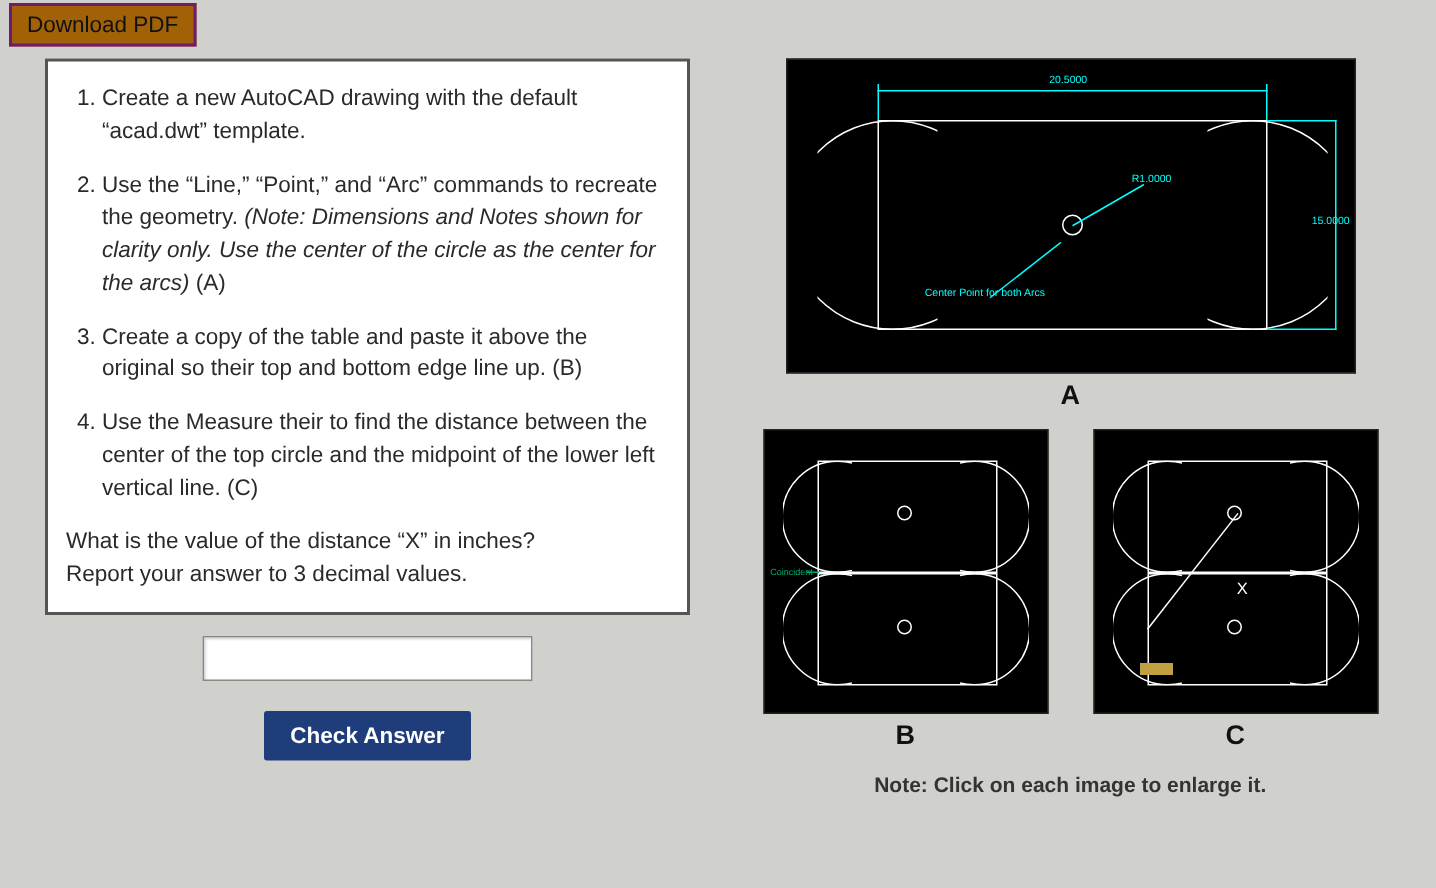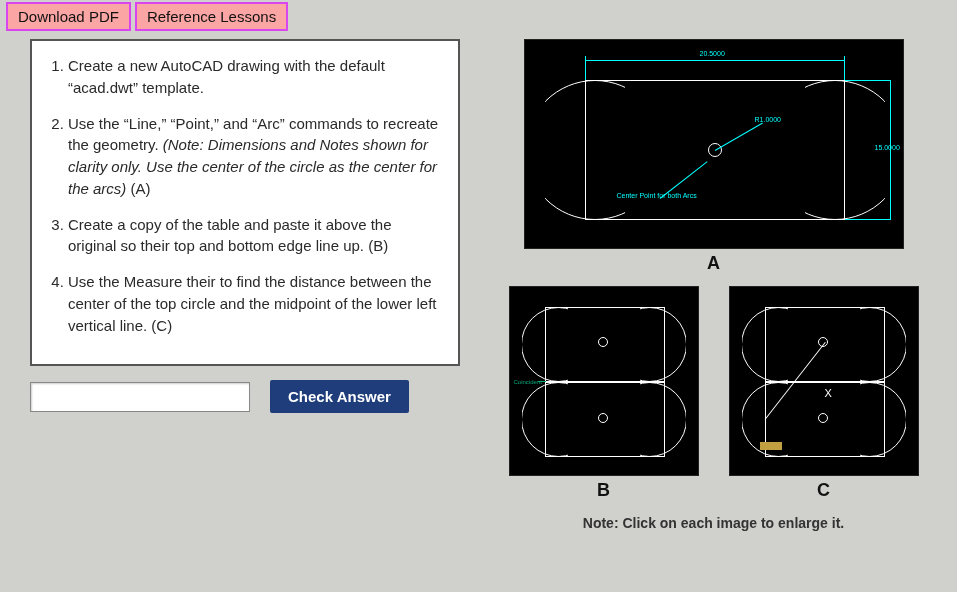--- a/index.html
+++ b/index.html
@@ -10,22 +10,22 @@
     height: 592px;
     overflow: hidden;
     color: #222;
   }
   .top-buttons {
     display: flex;
     gap: 4px;
     padding: 2px 6px;
   }
   .tab-btn {
-    background: #fca5a5;
-    border: 2px solid #d946ef;
+    background: #a16207;
+    border: 2px solid #701a75;
     padding: 4px 10px;
     font-size: 15px;
     color: #111;
   }
   .main {
     display: flex;
     padding: 6px 10px 10px 30px;
     gap: 20px;
   }
   .left-col {
@@ -48,20 +48,21 @@
   .instructions .note { font-style: italic; }
   .question {
     margin-top: 6px;
     padding-left: 4px;
   }
   .answer-row {
     display: flex;
     align-items: center;
     gap: 20px;
     margin-top: 14px;
+    flex-direction: column;
   }
   .answer-input {
     width: 220px;
     height: 30px;
     background: #fff;
     border: 1px solid #888;
     box-shadow: inset 1px 1px 2px rgba(0,0,0,.2);
     padding: 0 6px;
     font-size: 14px;
   }
@@ -121,36 +122,39 @@
   .meas-line { position:absolute; background:#fff; height:1px; transform-origin:left center;}
   .x-label { position:absolute; color:#fff; font-size:11px;}
   .coinc { position:absolute; color:#0a7; font-size:6px;}
   .dist-badge { position:absolute; background:#c0a040; width:22px; height:8px;}
 </style>
 </head>
 <body>
 
 <div class="top-buttons">
   <button class="tab-btn">Download PDF</button>
-  <button class="tab-btn">Reference Lessons</button>
 </div>
 
 <div class="main">
   <div class="left-col">
     <div class="instructions">
       <ol>
         <li>Create a new AutoCAD drawing with the default “acad.dwt” template.</li>
         <li>
           <span>Use the “Line,” “Point,” and “Arc” commands to recreate the geometry. </span>
           <span class="note">(Note: Dimensions and Notes shown for clarity only.  Use the center of the circle as the center for the arcs)</span>
           <span> (A)</span>
         </li>
         <li>Create a copy of the table and paste it above the original so their top and bottom edge line up. (B)</li>
         <li>Use the Measure their to find the distance between the center of the top circle and the midpoint of the lower left vertical line. (C)</li>
       </ol>
+      <div class="question">
+        <div>What is the value of the distance “X” in inches?</div>
+        <div>Report your answer to 3 decimal values.</div>
+      </div>
     </div>
     <div class="answer-row">
       <input class="answer-input" type="text" value="" style="">
       <button class="check-btn">Check Answer</button>
     </div>
   </div>
 
   <div class="right-col">
     <div class="fig-a-wrap">
       <div class="fig-a">

